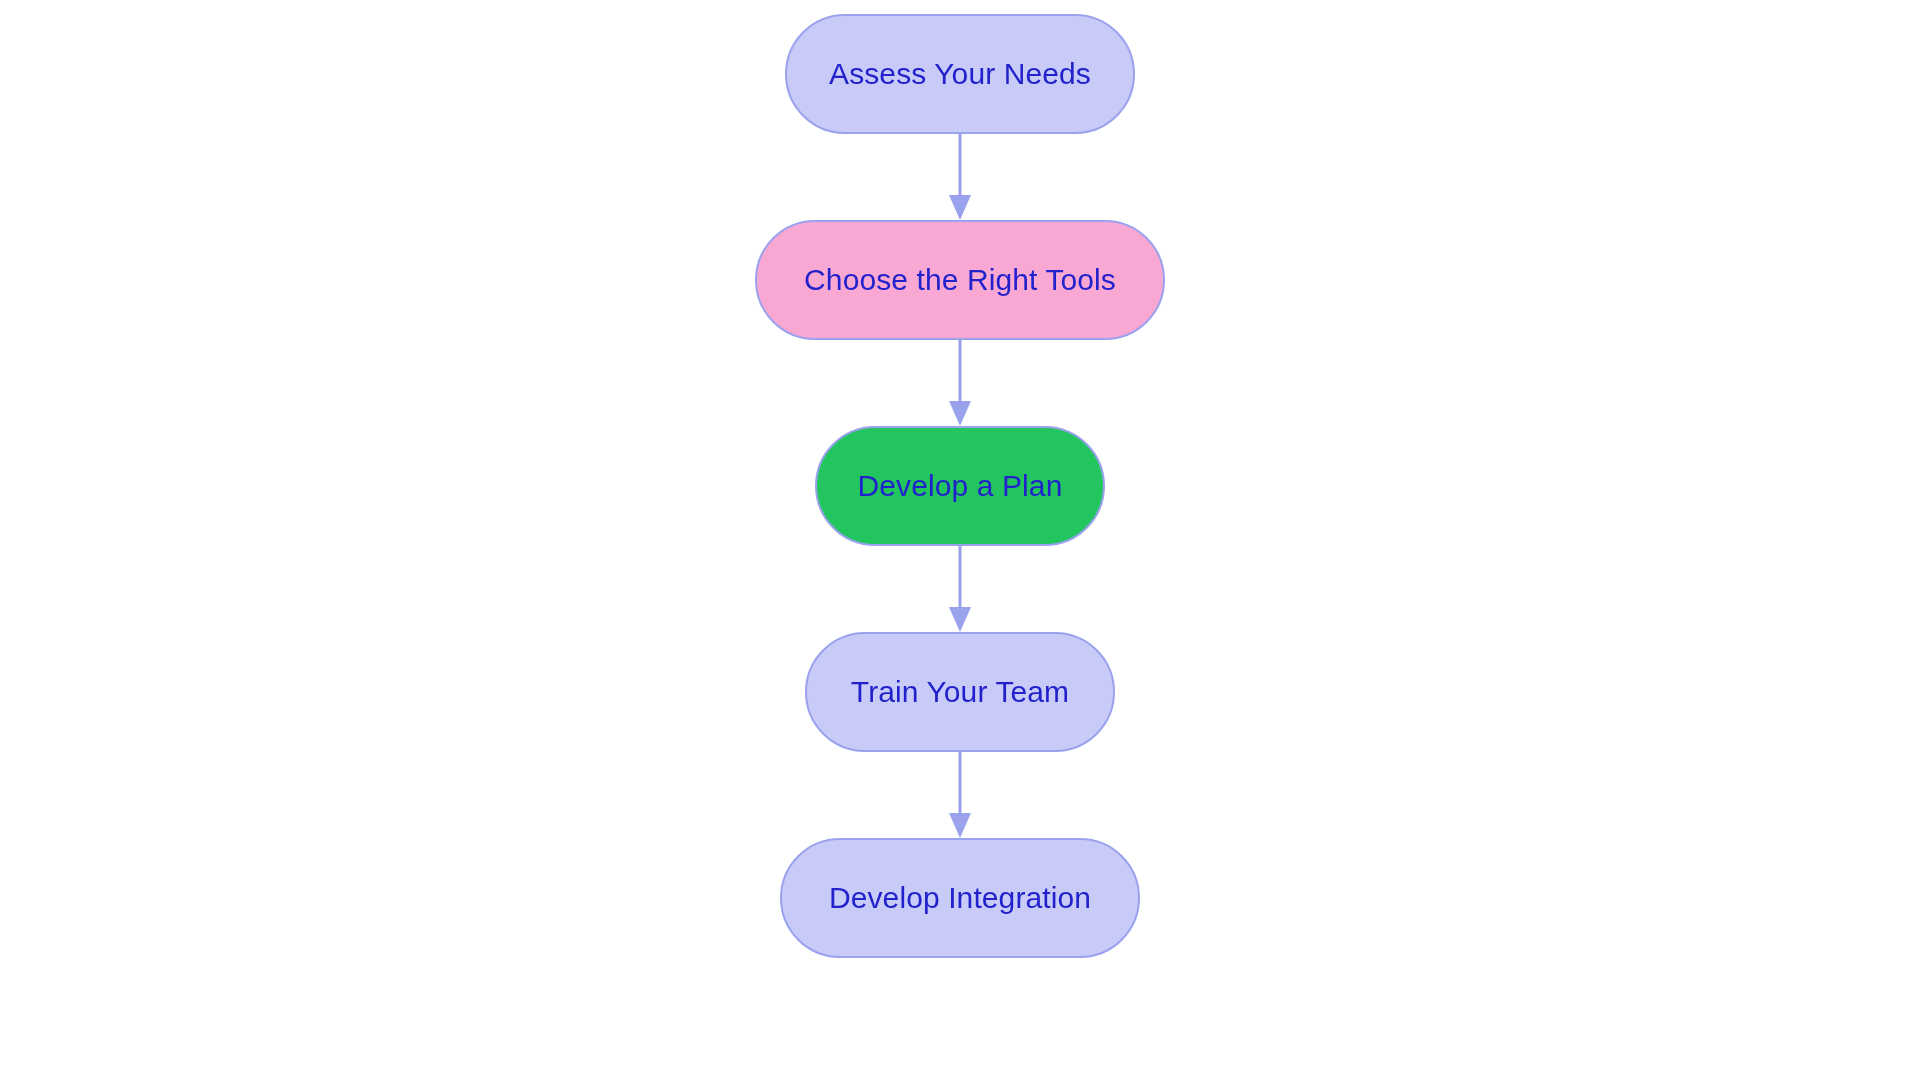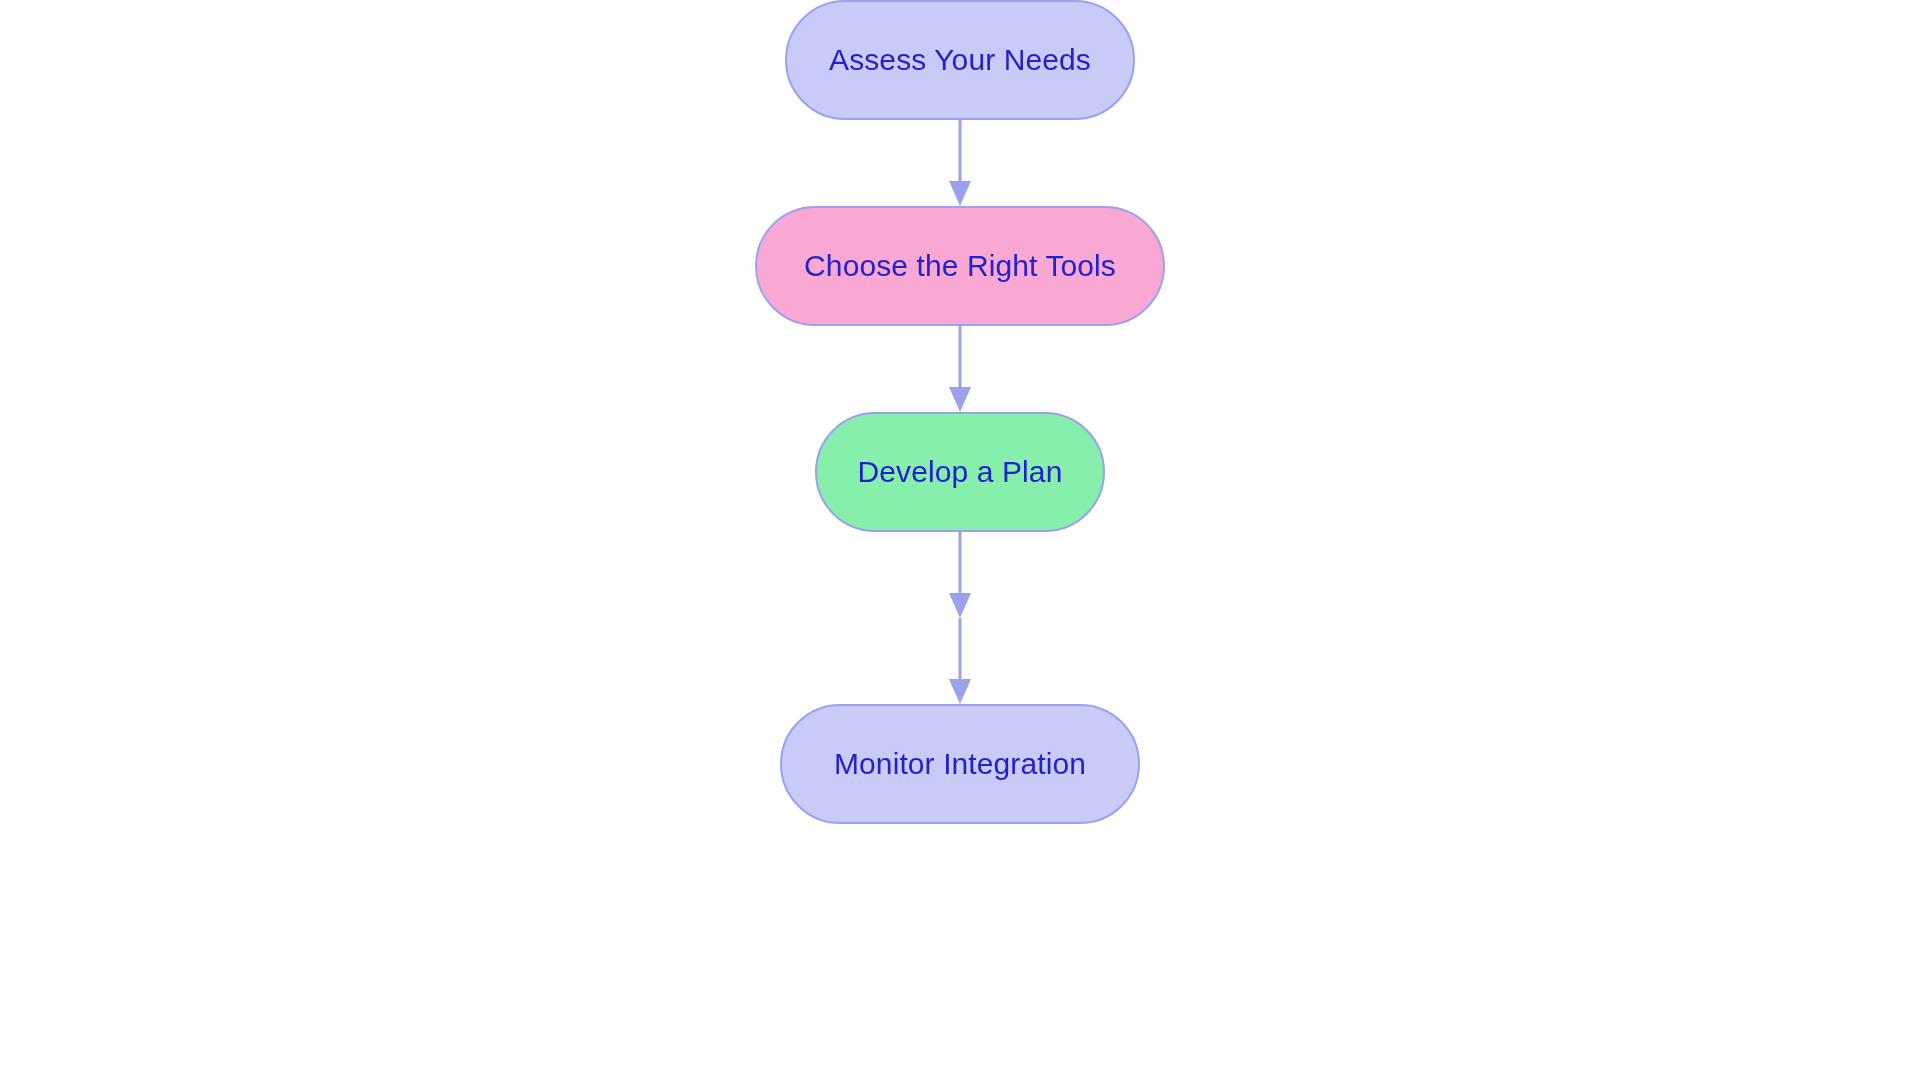--- a/index.html
+++ b/index.html
@@ -25,20 +25,21 @@
   .flow-column {
     position: absolute;
     left: 0;
     top: 0;
     width: 1920px;
     height: 1083px;
     display: flex;
     flex-direction: column;
     align-items: center;
     justify-content: flex-start;
+    padding-top: 14px;
     box-sizing: border-box;
   }
 
   .flow-node {
     box-sizing: border-box;
     height: 120px;
     display: flex;
     align-items: center;
     justify-content: center;
     background: #c8cbf8;
@@ -108,33 +109,36 @@
 
     <div class="flow-node nw-1" style="width: 410px; background: #f9a8d4; border: 2px solid rgb(154, 162, 238); border-radius: 60px;">
       <span class="flow-node-label" style="color: rgb(34, 34, 204);">Choose the Right Tools</span>
     </div>
 
     <div class="flow-connector">
       <div class="conn-line" style="background: rgb(154, 162, 238); width: 3px;"></div>
       <div class="conn-head" style="border-top-color: rgb(154, 162, 238);"></div>
     </div>
 
-    <div class="flow-node nw-2" style="width: 290px; background: #86efac; border: 2px solid rgb(154, 162, 238); border-radius: 60px;">
+    <div class="flow-node nw-2" style="width: 290px; background: #22c55e; border: 2px solid rgb(154, 162, 238); border-radius: 60px;">
       <span class="flow-node-label" style="color: rgb(34, 34, 204);">Develop a Plan</span>
     </div>
 
     <div class="flow-connector">
       <div class="conn-line" style="background: rgb(154, 162, 238); width: 3px;"></div>
       <div class="conn-head" style="border-top-color: rgb(154, 162, 238);"></div>
     </div>
 
+    <div class="flow-node nw-3" style="width: 310px; background: rgb(200, 203, 248); border: 2px solid rgb(154, 162, 238); border-radius: 60px;">
+      <span class="flow-node-label" style="color: rgb(34, 34, 204);">Train Your Team</span>
+    </div>
 
     <div class="flow-connector">
       <div class="conn-line" style="background: rgb(154, 162, 238); width: 3px;"></div>
       <div class="conn-head" style="border-top-color: rgb(154, 162, 238);"></div>
     </div>
 
     <div class="flow-node nw-4" style="width: 360px; background: rgb(200, 203, 248); border: 2px solid rgb(154, 162, 238); border-radius: 60px;">
-      <span class="flow-node-label" style="color: rgb(34, 34, 204);">Monitor Integration</span>
+      <span class="flow-node-label" style="color: rgb(34, 34, 204);">Develop Integration</span>
     </div>
 
   </div>
 </div>
 
 </body></html>

